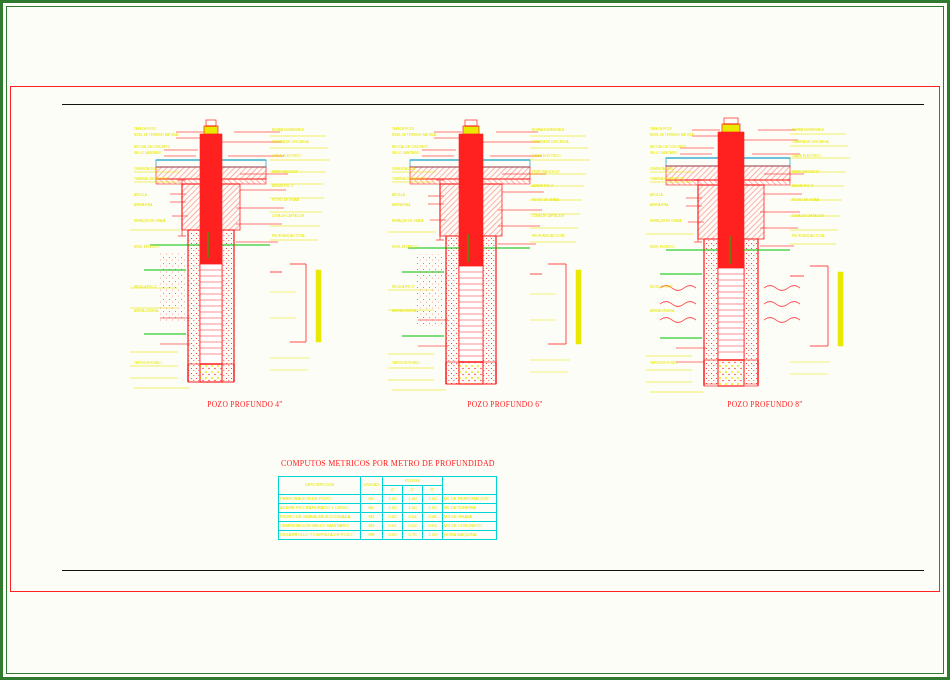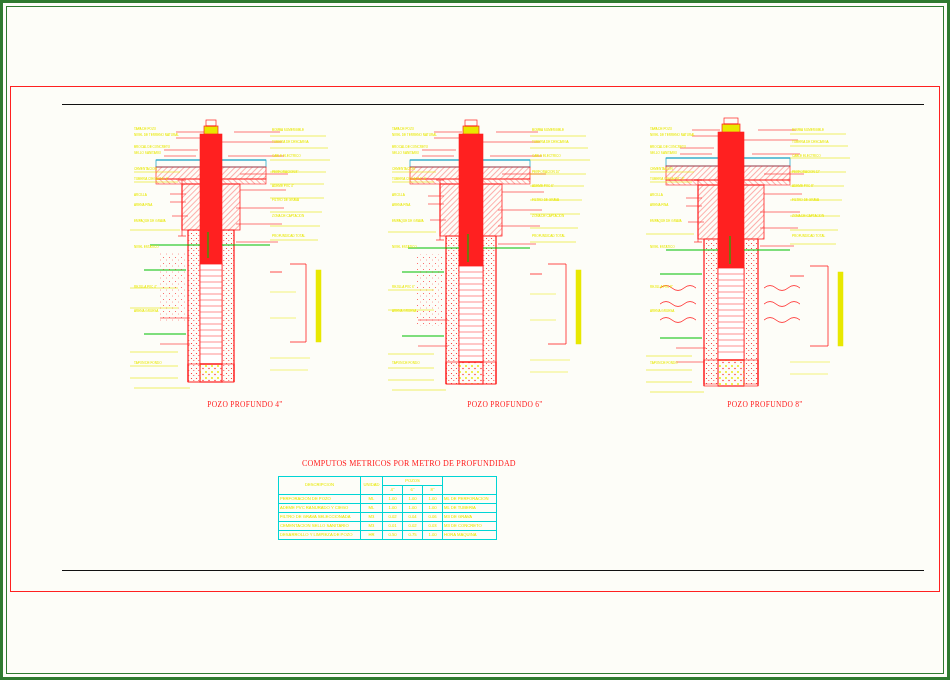--- a/index.html
+++ b/index.html
@@ -73,21 +73,21 @@
     letter-spacing: .3px;
     font-family: "Liberation Serif", serif;
     white-space: nowrap;
   }
   .cap1 { left: 120px; top: 400px; width: 250px; }
   .cap2 { left: 380px; top: 400px; width: 250px; }
   .cap3 { left: 640px; top: 400px; width: 250px; }
 
   .table-title {
     position: absolute;
-    left: 289px; top: 459px;
+    left: 268px; top: 459px;
     color: #ff2020;
     font-size: 8px;
     font-family: "Liberation Serif", serif;
     letter-spacing: .2px;
     white-space: nowrap;
     padding-left: 13px;
   }
   .metrics-table {
     position: absolute;
     left: 278px; top: 476px;

